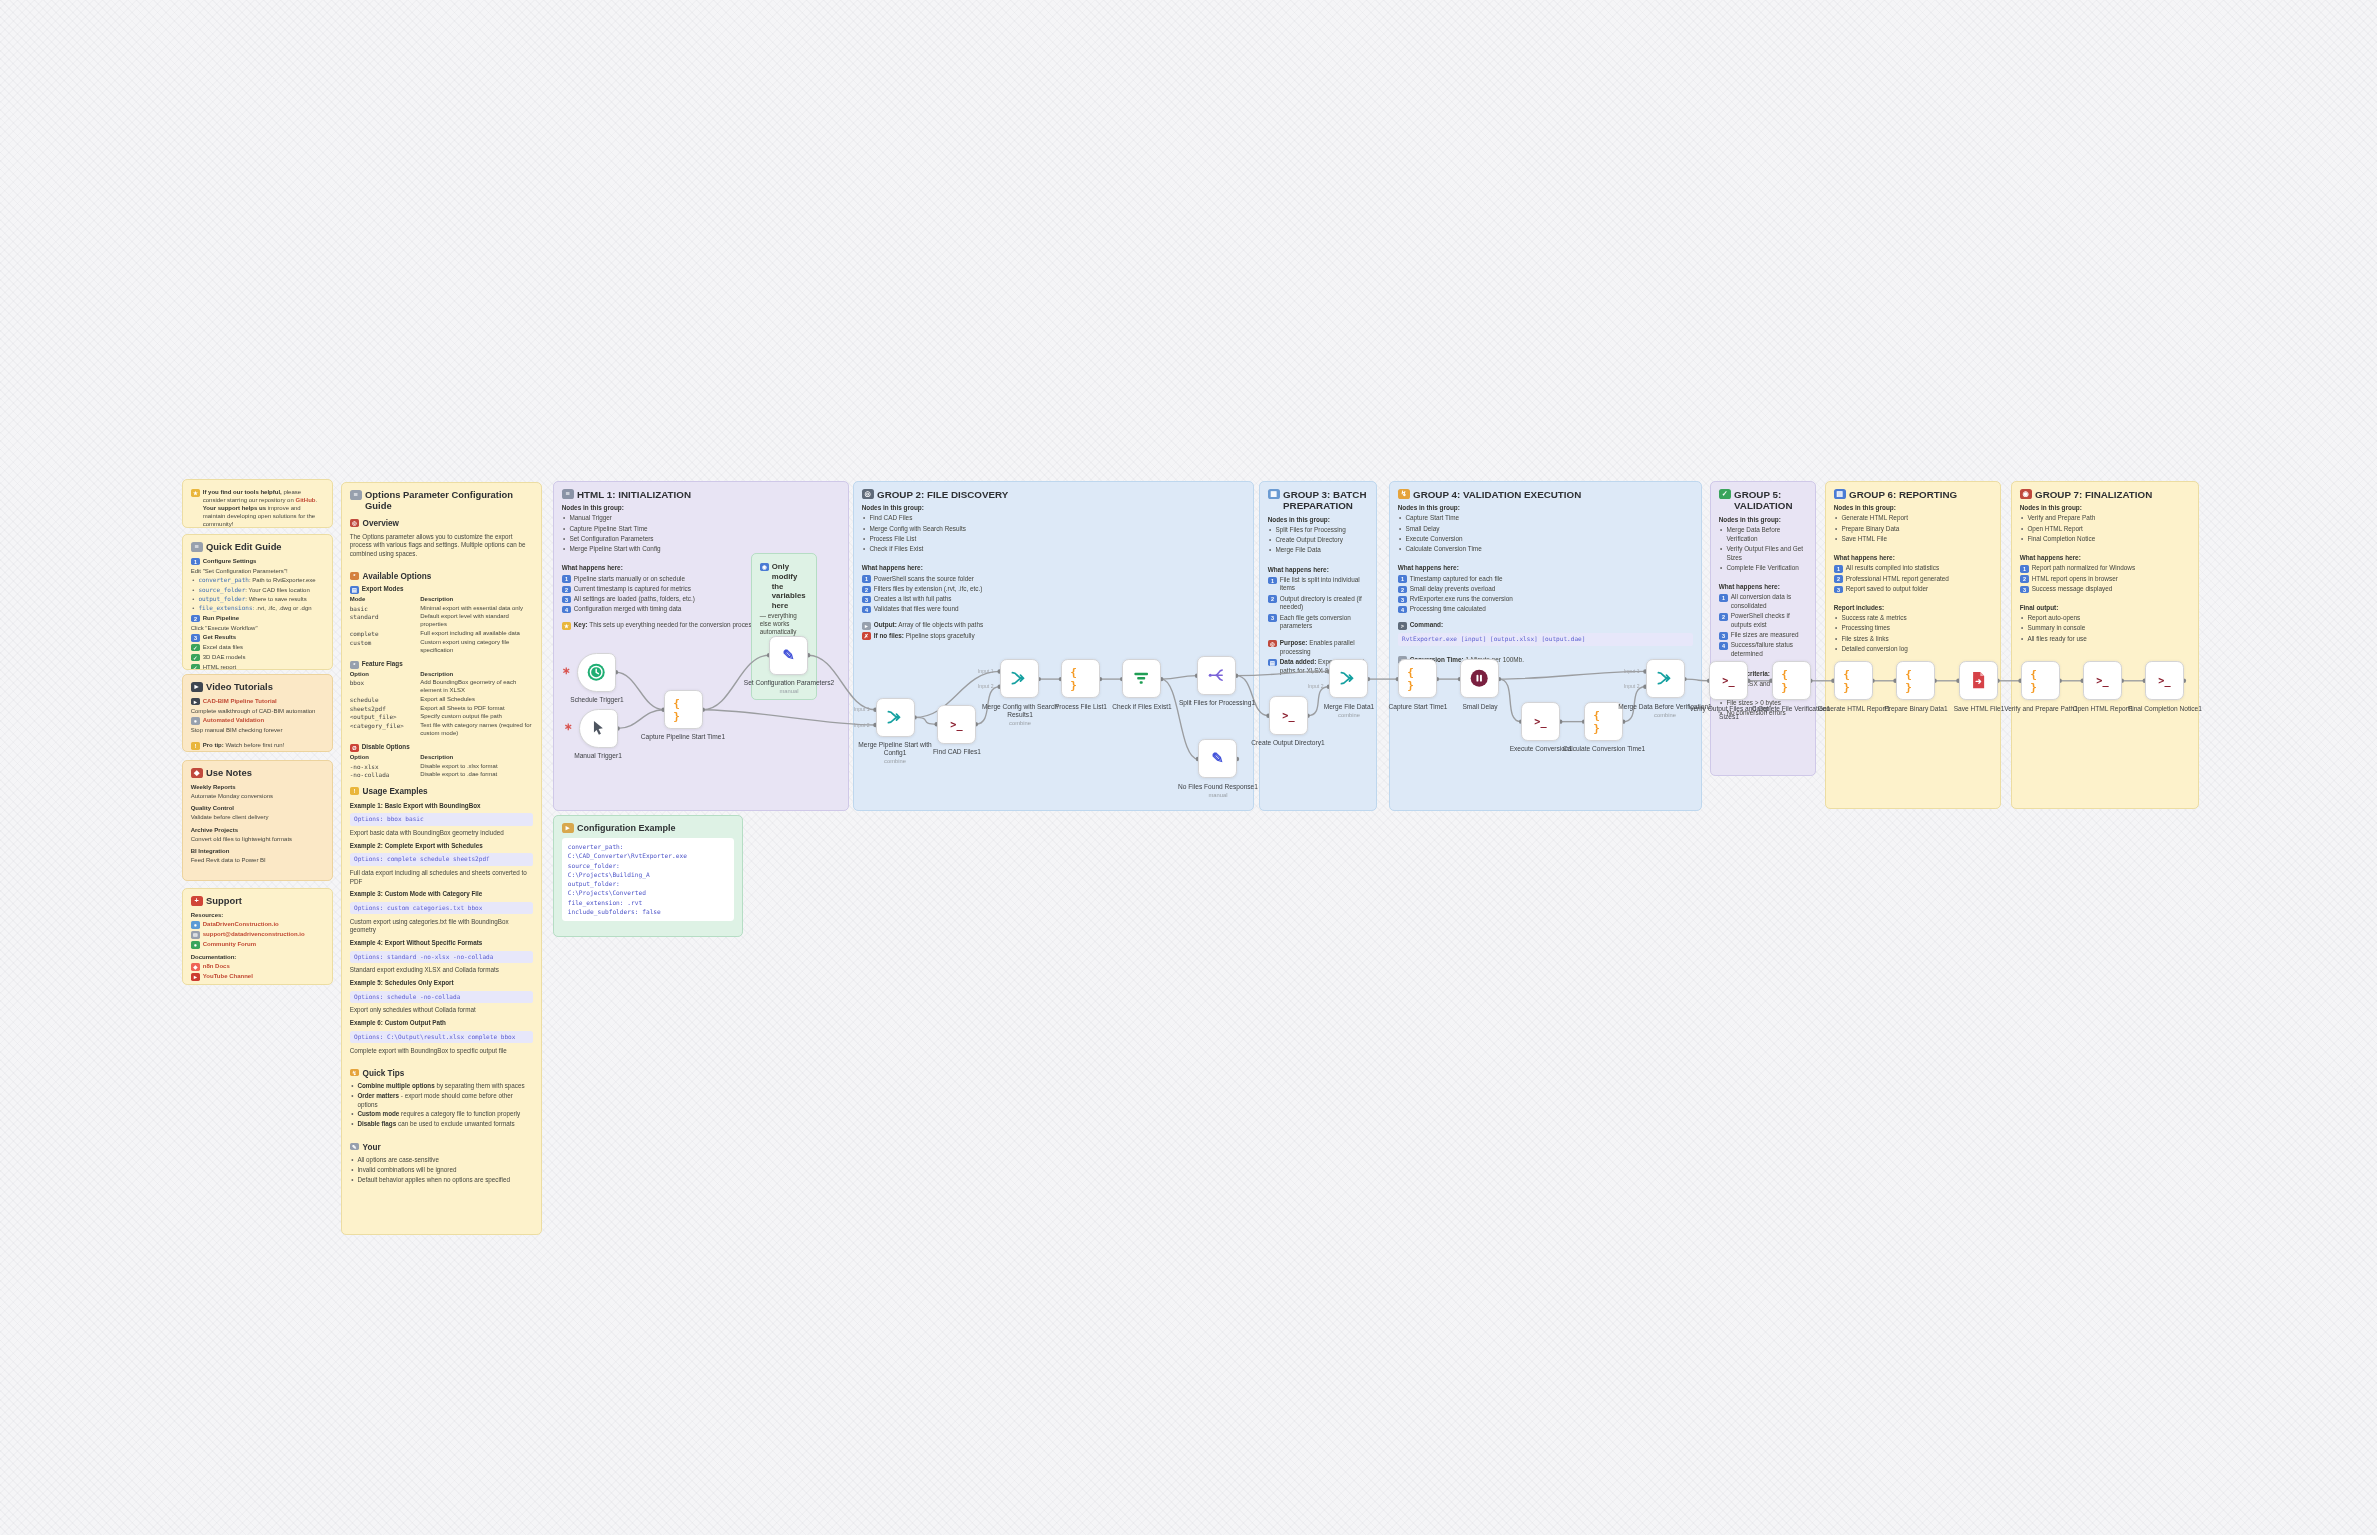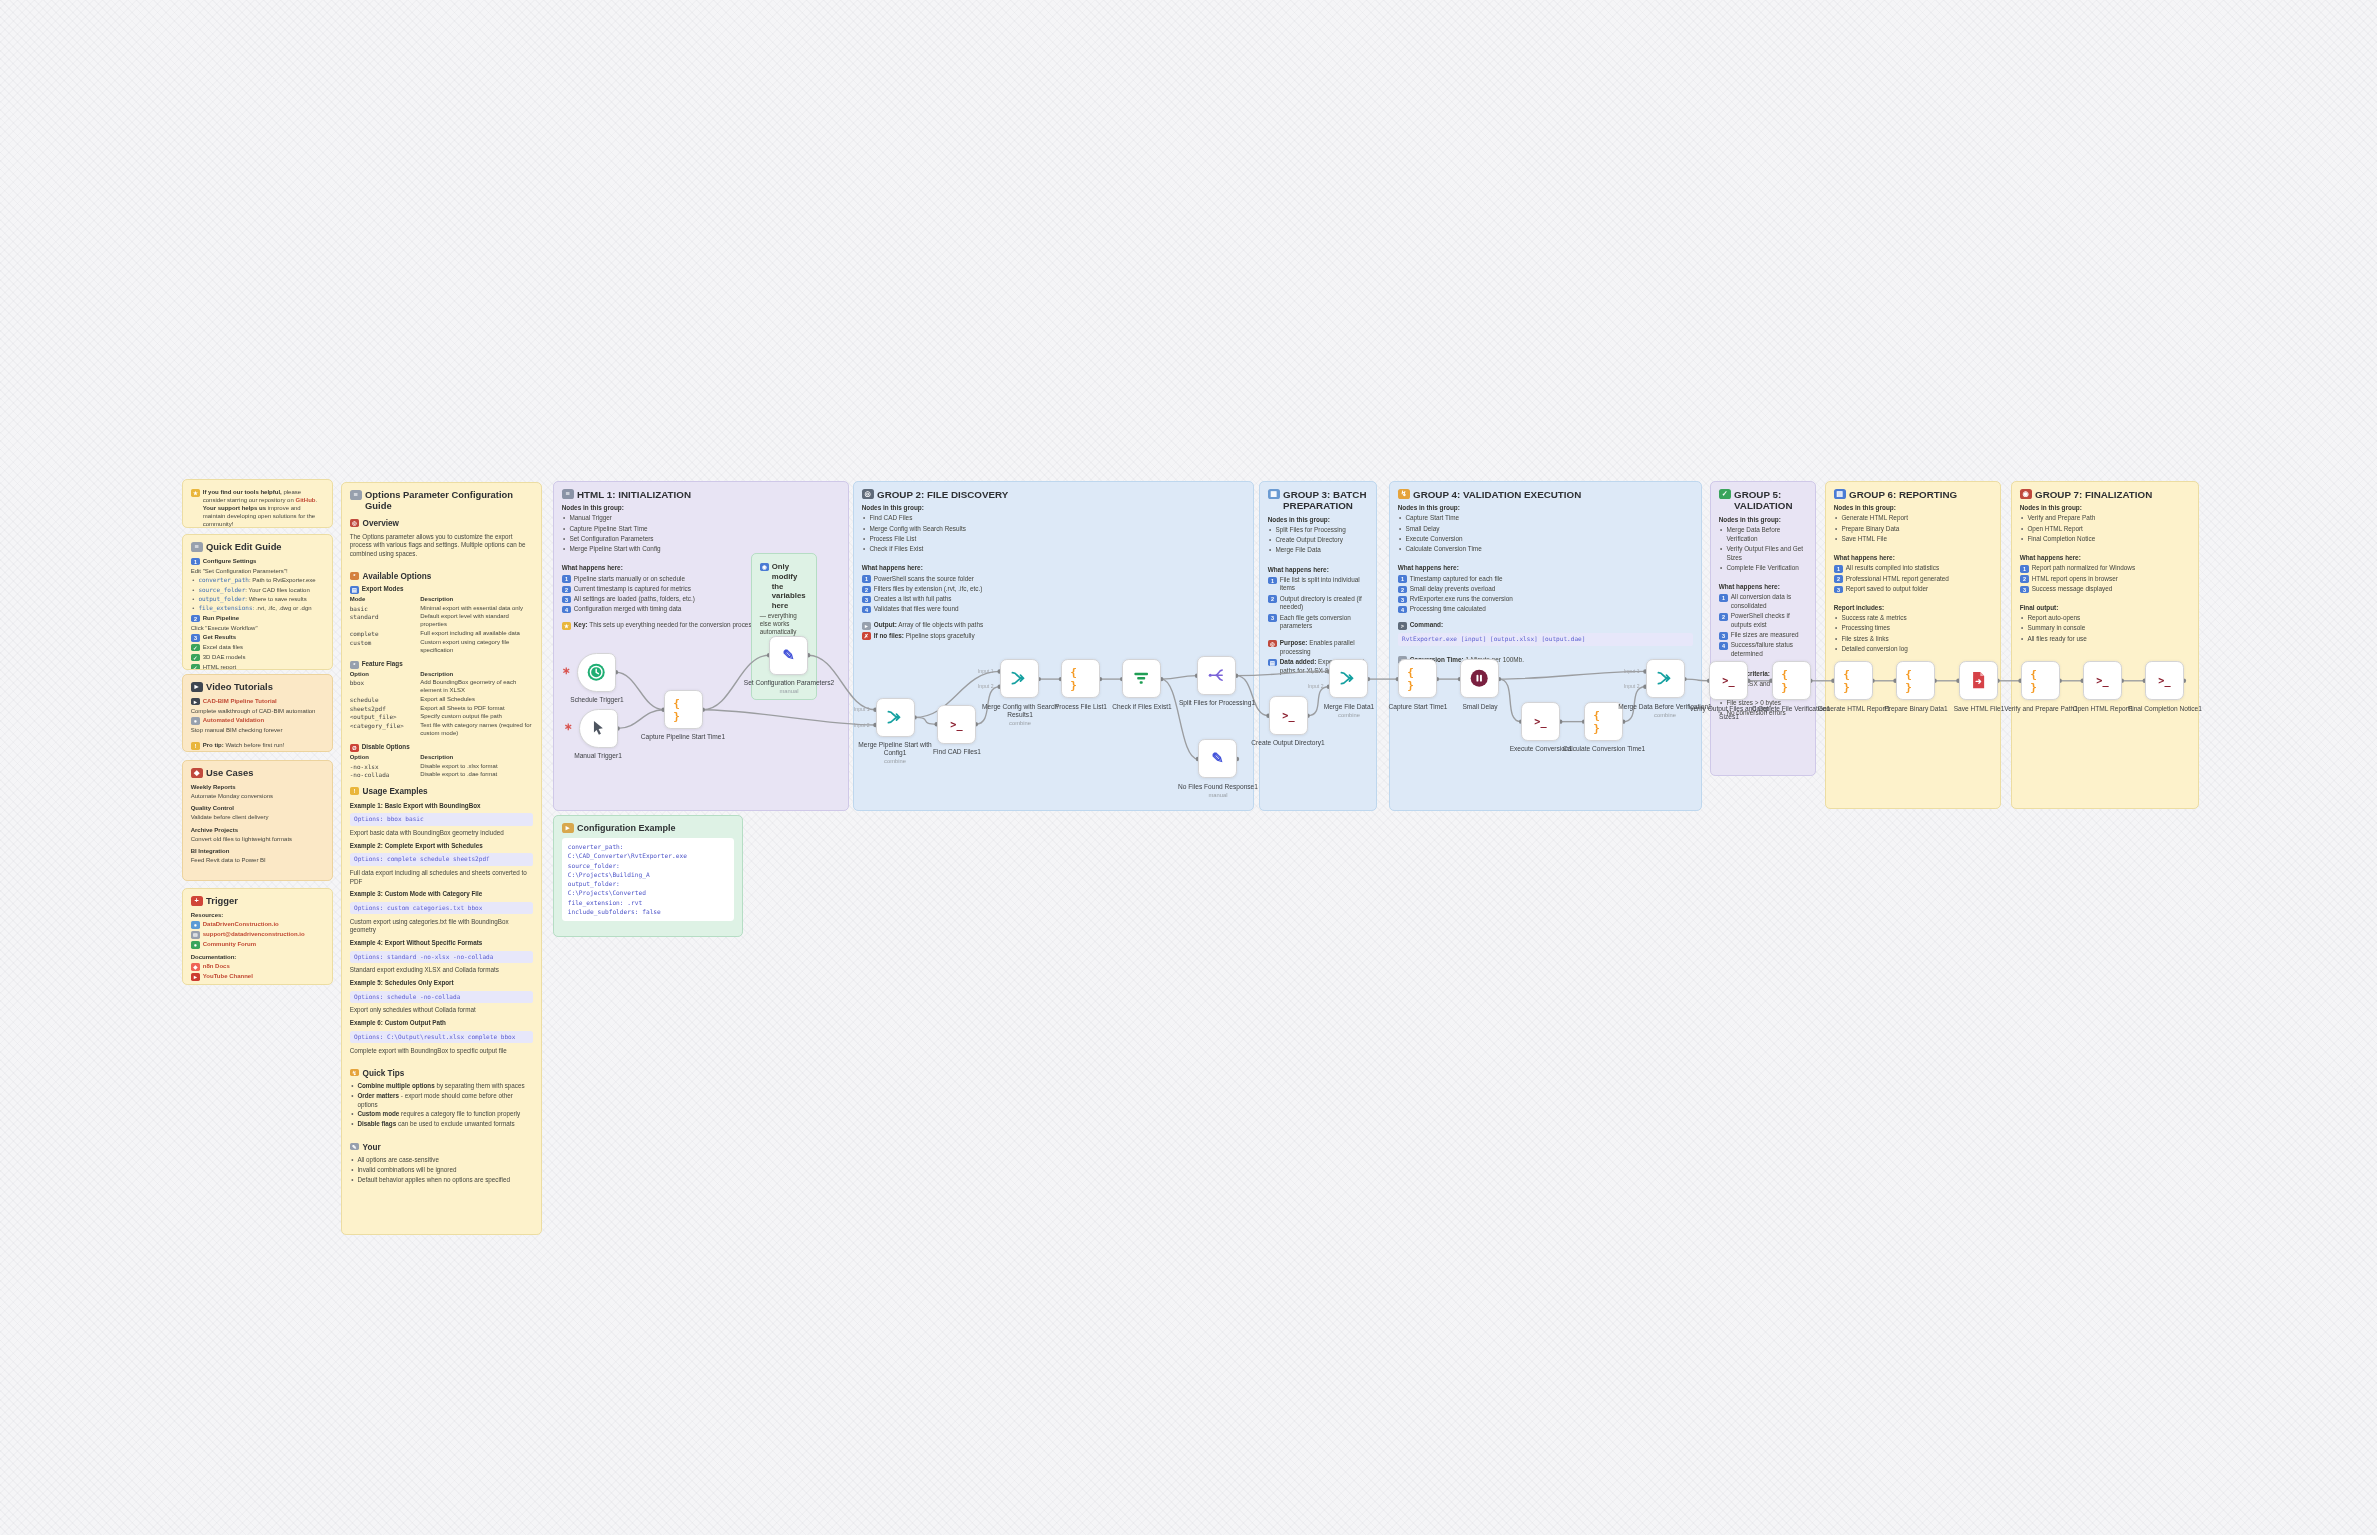--- a/index.html
+++ b/index.html
@@ -230,35 +230,35 @@
       <div class="s-p">Stop manual BIM checking forever</div>
       <div class="s-gap"></div>
       <div class="s-li">
         <span class="chip" style="background: rgb(233, 182, 60);">!</span>
         <span class="li-body"><span class="bold">Pro tip:</span><span> Watch before first run!</span></span>
       </div>
     </div>
     <div class="sticky peach panel-sm" style="left: 182px; top: 760px; width: 151px; height: 121px;">
       <div class="s-title">
         <span class="chip" style="background: rgb(192, 73, 60);">◆</span>
-        <span>Use Cases</span>
+        <span>Use Notes</span>
       </div>
       <div class="s-b">Weekly Reports</div>
       <div class="s-p">Automate Monday conversions</div>
       <div class="s-b">Quality Control</div>
       <div class="s-p">Validate before client delivery</div>
       <div class="s-b">Archive Projects</div>
       <div class="s-p">Convert old files to lightweight formats</div>
       <div class="s-b">BI Integration</div>
       <div class="s-p">Feed Revit data to Power BI</div>
     </div>
     <div class="sticky amber panel-sm" style="left: 182px; top: 888px; width: 151px; height: 97px;">
       <div class="s-title">
         <span class="chip" style="background: rgb(208, 69, 56);">+</span>
-        <span>Trigger</span>
+        <span>Support</span>
       </div>
       <div class="s-b">Resources:</div>
       <div class="s-li">
         <span class="chip" style="background: rgb(91, 155, 213);">●</span>
         <span class="li-body"><span class="link">DataDrivenConstruction.io</span></span>
       </div>
       <div class="s-li">
         <span class="chip" style="background: rgb(151, 160, 173);">✉</span>
         <span class="li-body"><span class="link">support@datadrivenconstruction.io</span></span>
       </div>

